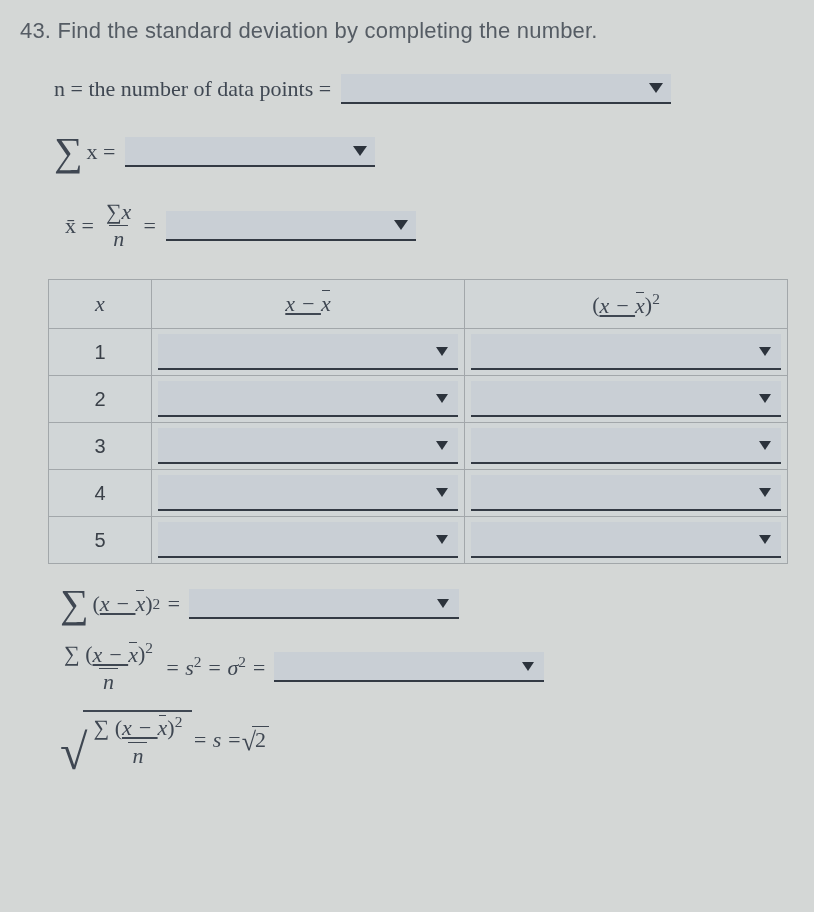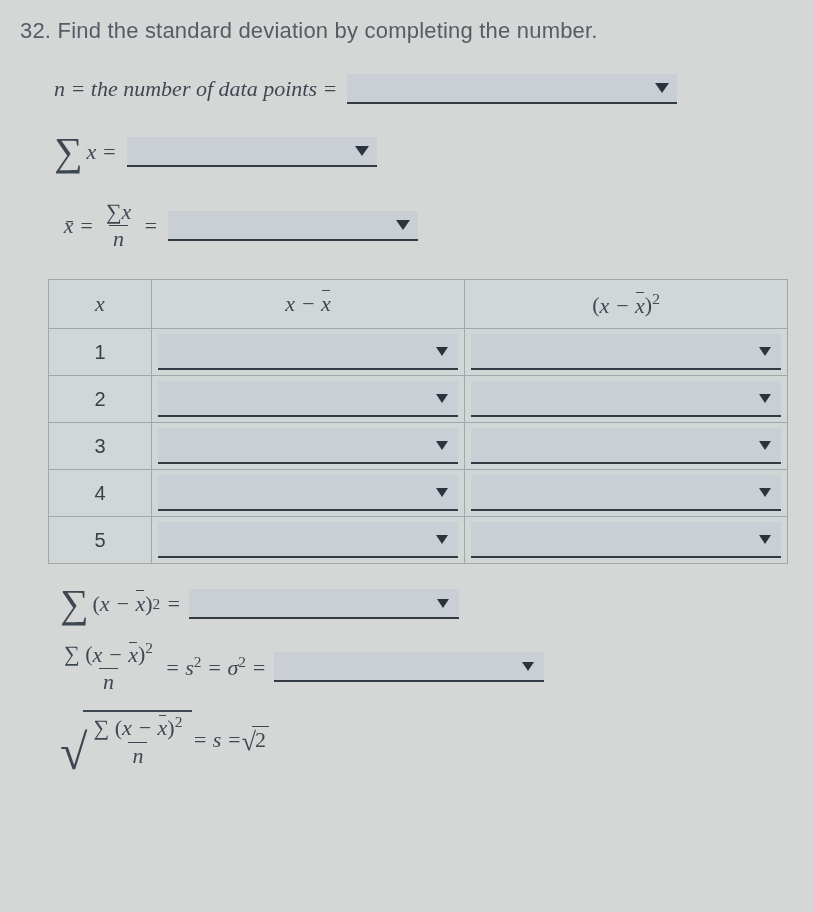--- a/index.html
+++ b/index.html
@@ -21,21 +21,20 @@
   .row {
     display: flex;
     align-items: center;
     margin: 18px 0 28px 34px;
     font-size: 22px;
     color: #3f4752;
   }
   .sum-row { margin-top:6px; }
   .mean-row { margin-top:6px; }
   .math {
-    font-style: italic;
     font-family: "Times New Roman", serif;
   }
   .sigma {
     font-size: 40px;
     font-family: "Times New Roman", serif;
     line-height: 1;
     font-style: normal;
     display: inline-block;
     vertical-align: middle;
   }
@@ -114,21 +113,21 @@
     font-family: "Times New Roman", serif;
     font-style: italic;
     color: #3f4752;
   }
   .eqrow {
     display: flex;
     align-items: center;
     margin: 4px 0 16px 0;
     font-size: 22px;
   }
-  .xm { white-space: nowrap; }
+  .xm { white-space: nowrap; text-decoration: underline; }
   .bar {
     display:inline-block;
     position: relative;
   }
   .bar::before{
     content:"";
     position:absolute;
     top:-1px; left:1px; right:1px;
     border-top:1.3px solid #3f4752;
   }
@@ -167,21 +166,21 @@
     border-right:6px solid transparent;
     border-top:9px solid #2c333c;
   }
   .sq2 .radicand{ padding:0 3px; border-top-width:1.5px;}
   .sq2 .rad{ font-size:26px; line-height:0.9; margin-bottom:0;}
 </style>
 </head>
 <body>
 
 <div class="question">
-  <span>32.</span>
+  <span>43.</span>
   <span>Find the standard deviation by completing the number.</span>
 </div>
 
 <div class="row">
   <span class="math">n = the number of data points =</span>
   <span style="width:10px"></span>
   <span class="select-field wide">
     <span class="caret"></span>
   </span>
 </div>

